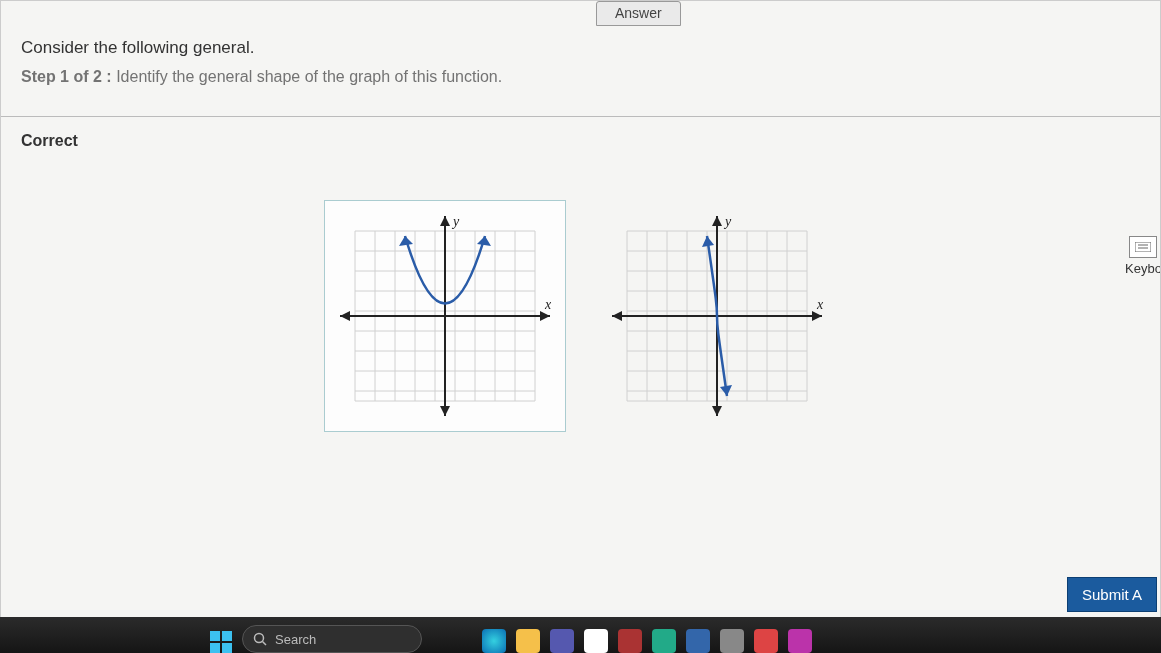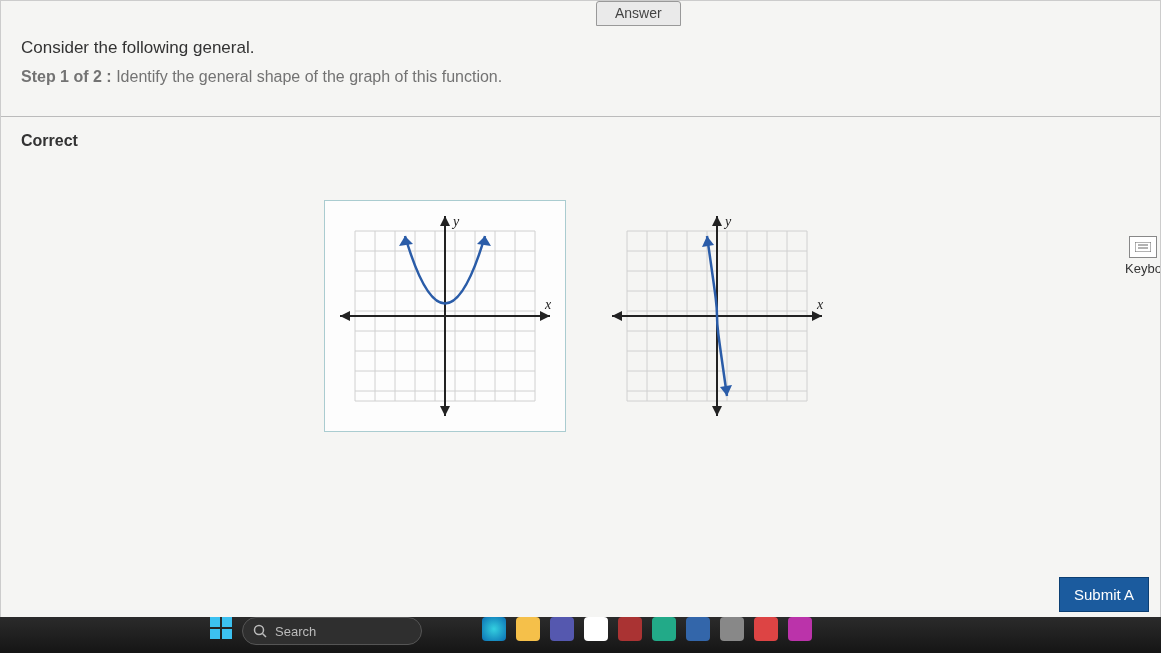--- a/index.html
+++ b/index.html
@@ -102,34 +102,34 @@
   svg.plot { display: block; }
   .grid line { stroke: #d0d0d0; stroke-width: 1; }
   .axis { stroke: #222; stroke-width: 2; }
   .curve { stroke: #2a5ca8; stroke-width: 2.5; fill: none; }
   .arrow { fill: #222; }
   .arrow-blue { fill: #2a5ca8; }
   .axlabel { font: italic 14px "Times New Roman", serif; fill: #222; }
 
   .submit {
     position: absolute;
-    right: 12px; bottom: 41px;
+    right: 4px; bottom: 41px;
     background: #1b5b9e;
     color: #fff;
     padding: 8px 14px;
     font-size: 15px;
     border: 1px solid #0c3f73;
   }
 
   
   .taskbar {
     position: absolute;
     left: 0; bottom: 0; width: 100%; height: 36px;
     background: linear-gradient(#2b2b2b,#151515);
-    display: flex; align-items: flex-start;
+    display: flex; align-items: flex-end;
     padding-left: 210px;
     gap: 10px;
   }
   .tb-start {
     width: 22px; height: 22px;
     display: grid; grid-template-columns: 1fr 1fr; grid-template-rows: 1fr 1fr; gap: 2px;
   }
   .tb-start div:nth-child(1){background:#3cc1f0;}
   .tb-start div:nth-child(2){background:#3cc1f0;}
   .tb-start div:nth-child(3){background:#3cc1f0;}

